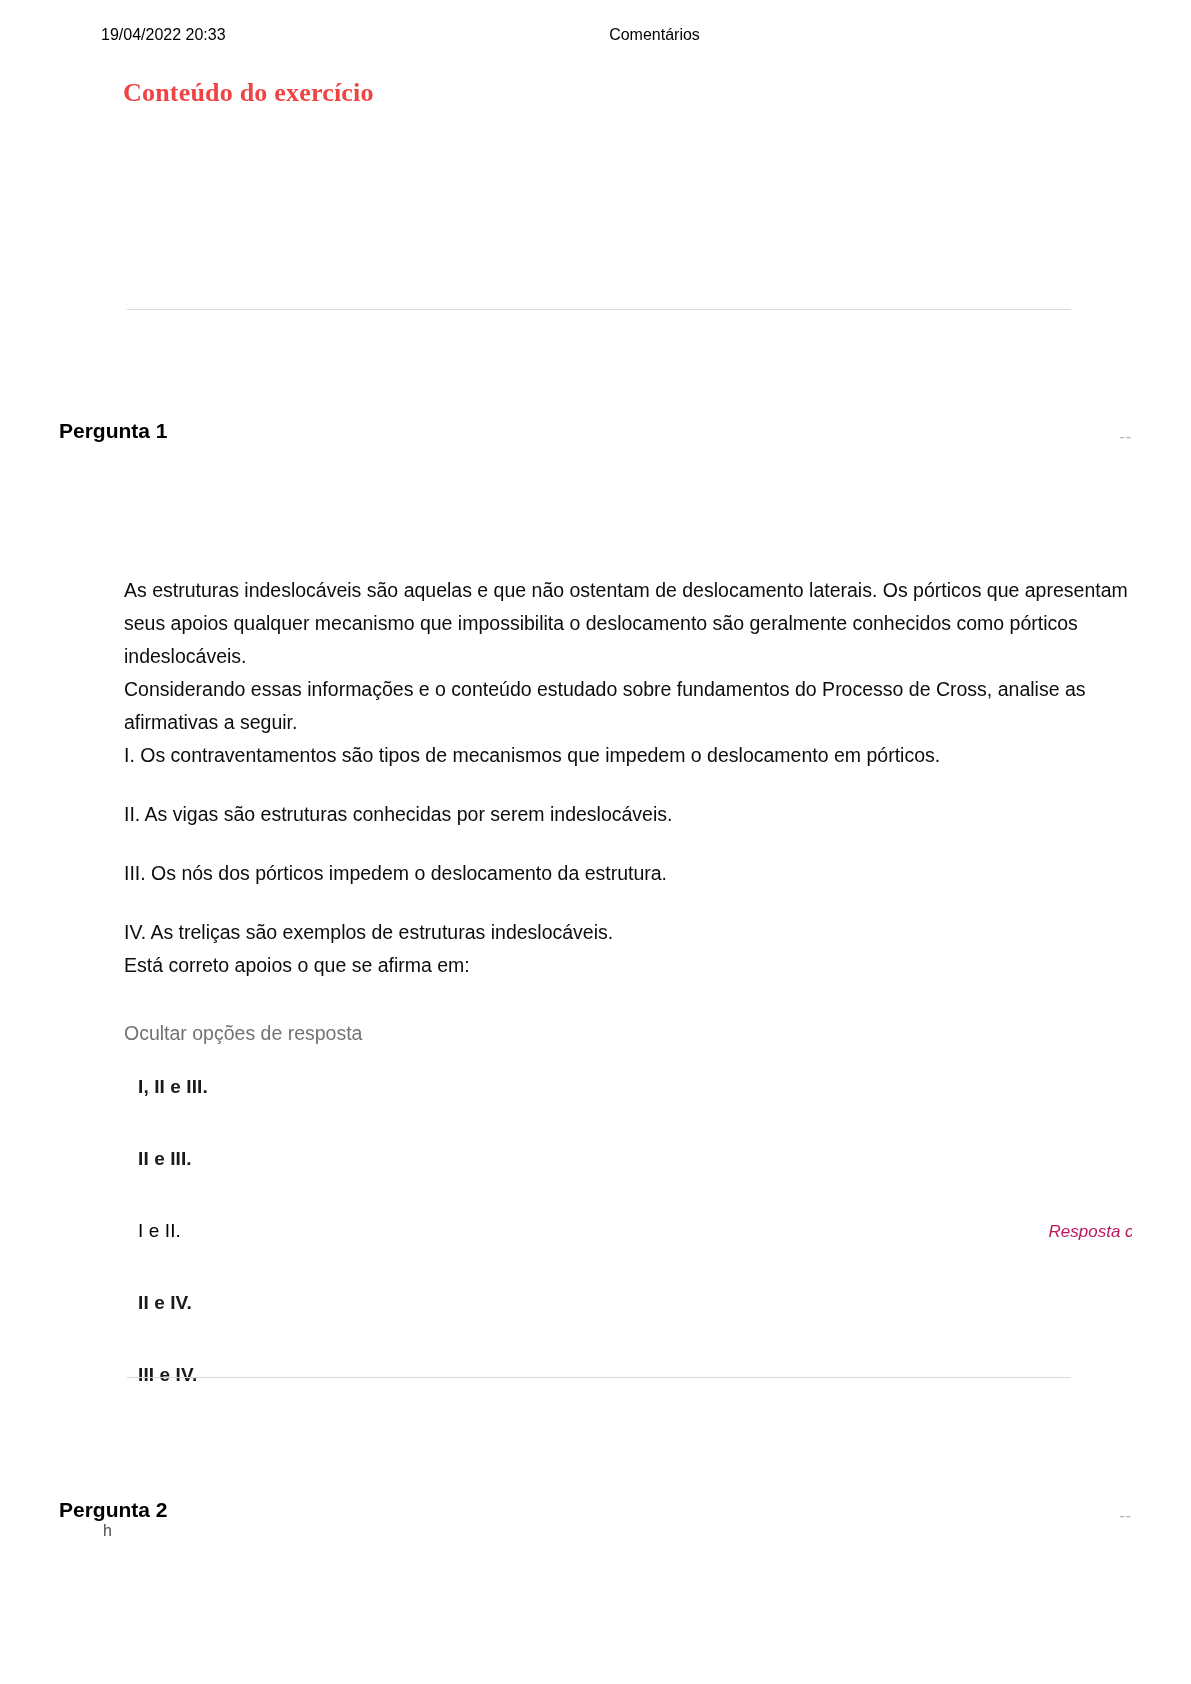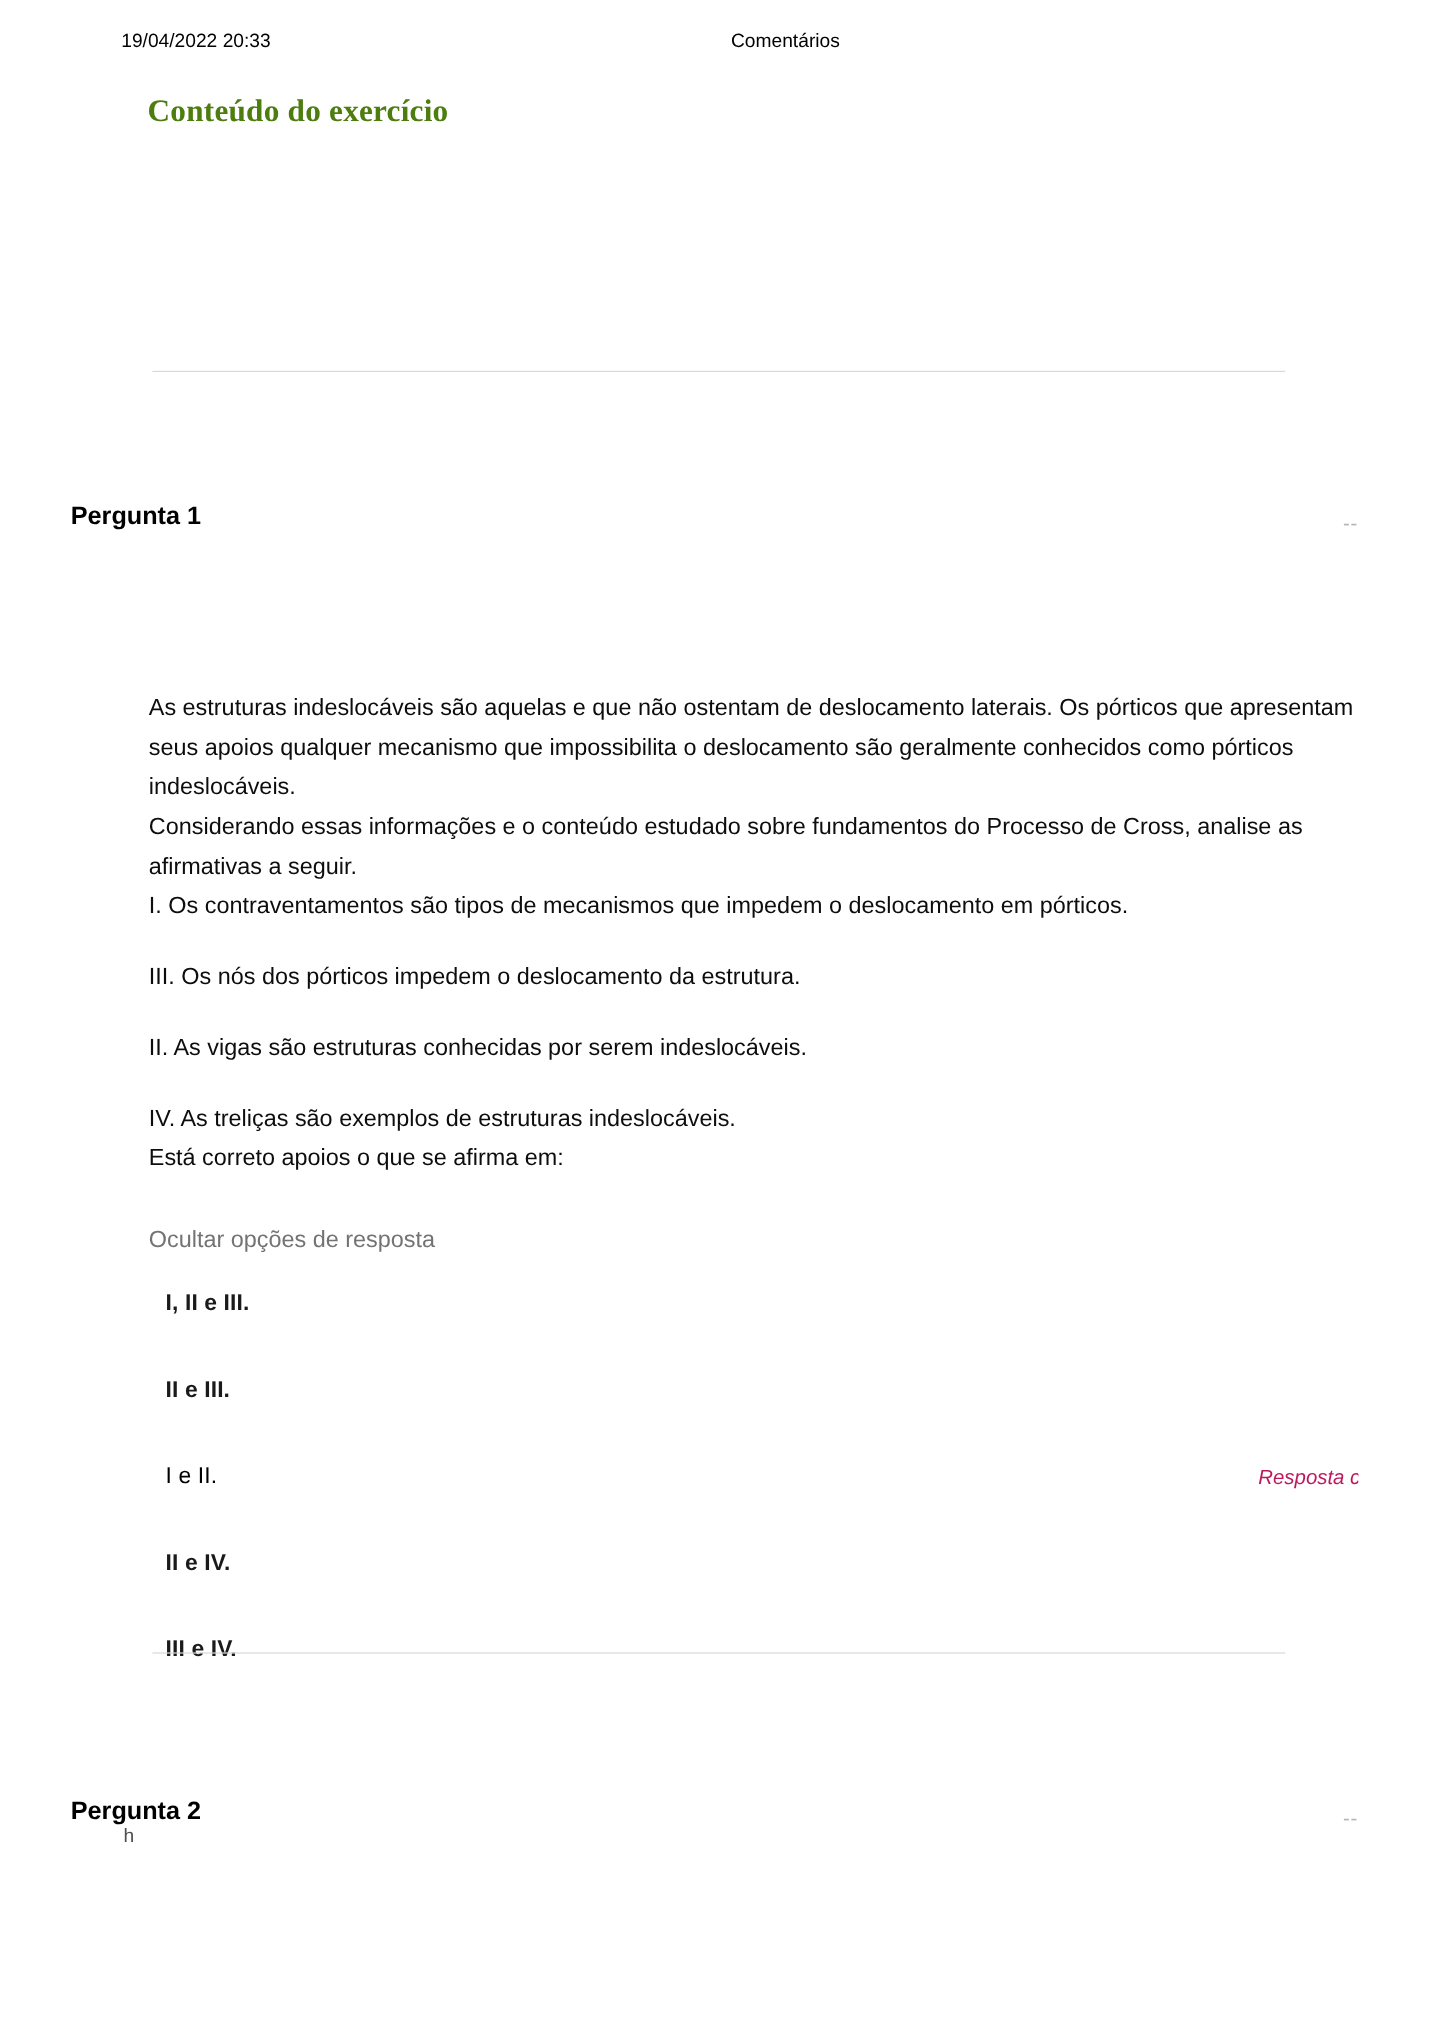--- a/index.html
+++ b/index.html
@@ -49,21 +49,21 @@
 
   
   .section-heading {
     position: absolute;
     left: 64px;
     top: 78px;
     font-family: "Liberation Serif", serif;
     font-weight: bold;
     font-size: 26px;
     letter-spacing: .2px;
-    color: #4d7c0f;
+    color: #ef4444;
   }
 
   
   .rule {
     position: absolute;
     left: 68px;
     width: 944px;
     height: 1px;
     background: #d9d9d9;
   }
@@ -183,22 +183,22 @@
 
   <div class="question-head q1-head">
     <div class="q-title">Pergunta 1</div>
     <div class="q-score">-- /1</div>
   </div>
 
   <div class="qbody q1-body">
     <p>As estruturas indeslocáveis são aquelas e que não ostentam de deslocamento laterais. Os pórticos que apresentam em seus apoios qualquer mecanismo que impossibilita o deslocamento são geralmente conhecidos como pórticos indeslocáveis.</p>
     <p>Considerando essas informações e o conteúdo estudado sobre fundamentos do Processo de Cross, analise as afirmativas a seguir.</p>
     <p>I. Os contraventamentos são tipos de mecanismos que impedem o deslocamento em pórticos.</p>
+    <p class="spaced">II. As vigas são estruturas conhecidas por serem indeslocáveis.</p>
     <p class="spaced">III. Os nós dos pórticos impedem o deslocamento da estrutura.</p>
-    <p class="spaced">II. As vigas são estruturas conhecidas por serem indeslocáveis.</p>
     <p class="spaced">IV. As treliças são exemplos de estruturas indeslocáveis.</p>
     <p>Está correto apoios o que se afirma em:</p>
   </div>
 
   <div class="answers">
     <div class="toggle-options">Ocultar opções de resposta</div>
 
     <div class="option-row">
       <span class="option-label">I, II e III.</span>
       <span class="option-feedback"></span>

